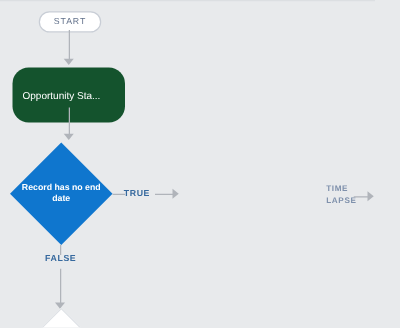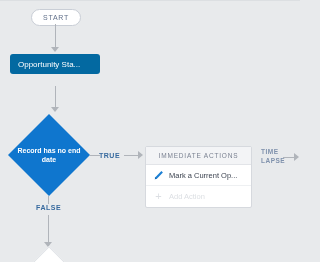--- a/index.html
+++ b/index.html
@@ -65,23 +65,23 @@
     color: #61708a;
     font-family: "Liberation Sans", sans-serif;
   }
 
   
   #process-node {
     position: absolute;
     left: 10px;
     top: 53px;
     width: 90px;
-    height: 20px;
-    background: #0369a1;
-    border-radius: 3px;
+    height: 44px;
+    background: #14532d;
+    border-radius: 13px;
     display: flex;
     align-items: center;
     box-sizing: border-box;
     padding: 0 8px;
   }
   #process-label {
     font-size: 8px;
     color: #ffffff;
     white-space: nowrap;
     overflow: hidden;
@@ -244,38 +244,20 @@
   <div class="conn-line conn-h" style="left:90px; top:154px; width:10px;"></div>
   <div class="conn-line conn-h" style="left:124px; top:154px; width:15px;"></div>
   <div class="arrow-right" style="left:138px; top:150px;"></div>
   <span class="branch-label" id="true-label">TRUE</span>
 
   <div class="conn-line conn-v" style="left:48px; top:195px; height:8px;"></div>
   <span class="branch-label" id="false-label">FALSE</span>
   <div class="conn-line conn-v" style="left:48px; top:214px; height:28px;"></div>
   <div class="arrow-down" style="left:44px; top:241px;"></div>
 
-  <div id="actions-panel">
-    <div id="actions-header">
-      <span id="actions-header-label">IMMEDIATE ACTIONS</span>
-    </div>
-    <div class="action-row" id="action-row-1">
-      <span class="action-icon">
-        <svg width="11" height="11" viewBox="0 0 16 16" aria-hidden="true">
-          <path d="M12.2 1.6 L14.4 3.8 L5.6 12.6 L2.6 13.4 L3.4 10.4 Z" fill="#1b7fd4"></path>
-          <path d="M2.6 13.4 L3.4 10.4 L5.6 12.6 Z" fill="#1566ae"></path>
-        </svg>
-      </span>
-      <span class="action-text">Mark a Current Op...</span>
-    </div>
-    <div class="action-row" id="add-action-row">
-      <span class="action-icon" id="add-action-icon">+</span>
-      <span class="action-text">Add Action</span>
-    </div>
-  </div>
 
   <div id="time-lapse-label">
     <div>TIME</div>
     <div>LAPSE</div>
   </div>
   <div class="conn-line conn-h" style="left:283px; top:156px; width:12px;"></div>
   <div class="arrow-right" style="left:294px; top:152px;"></div>
 
   <div id="next-decision-node">
     <div id="next-decision-shape"></div>

